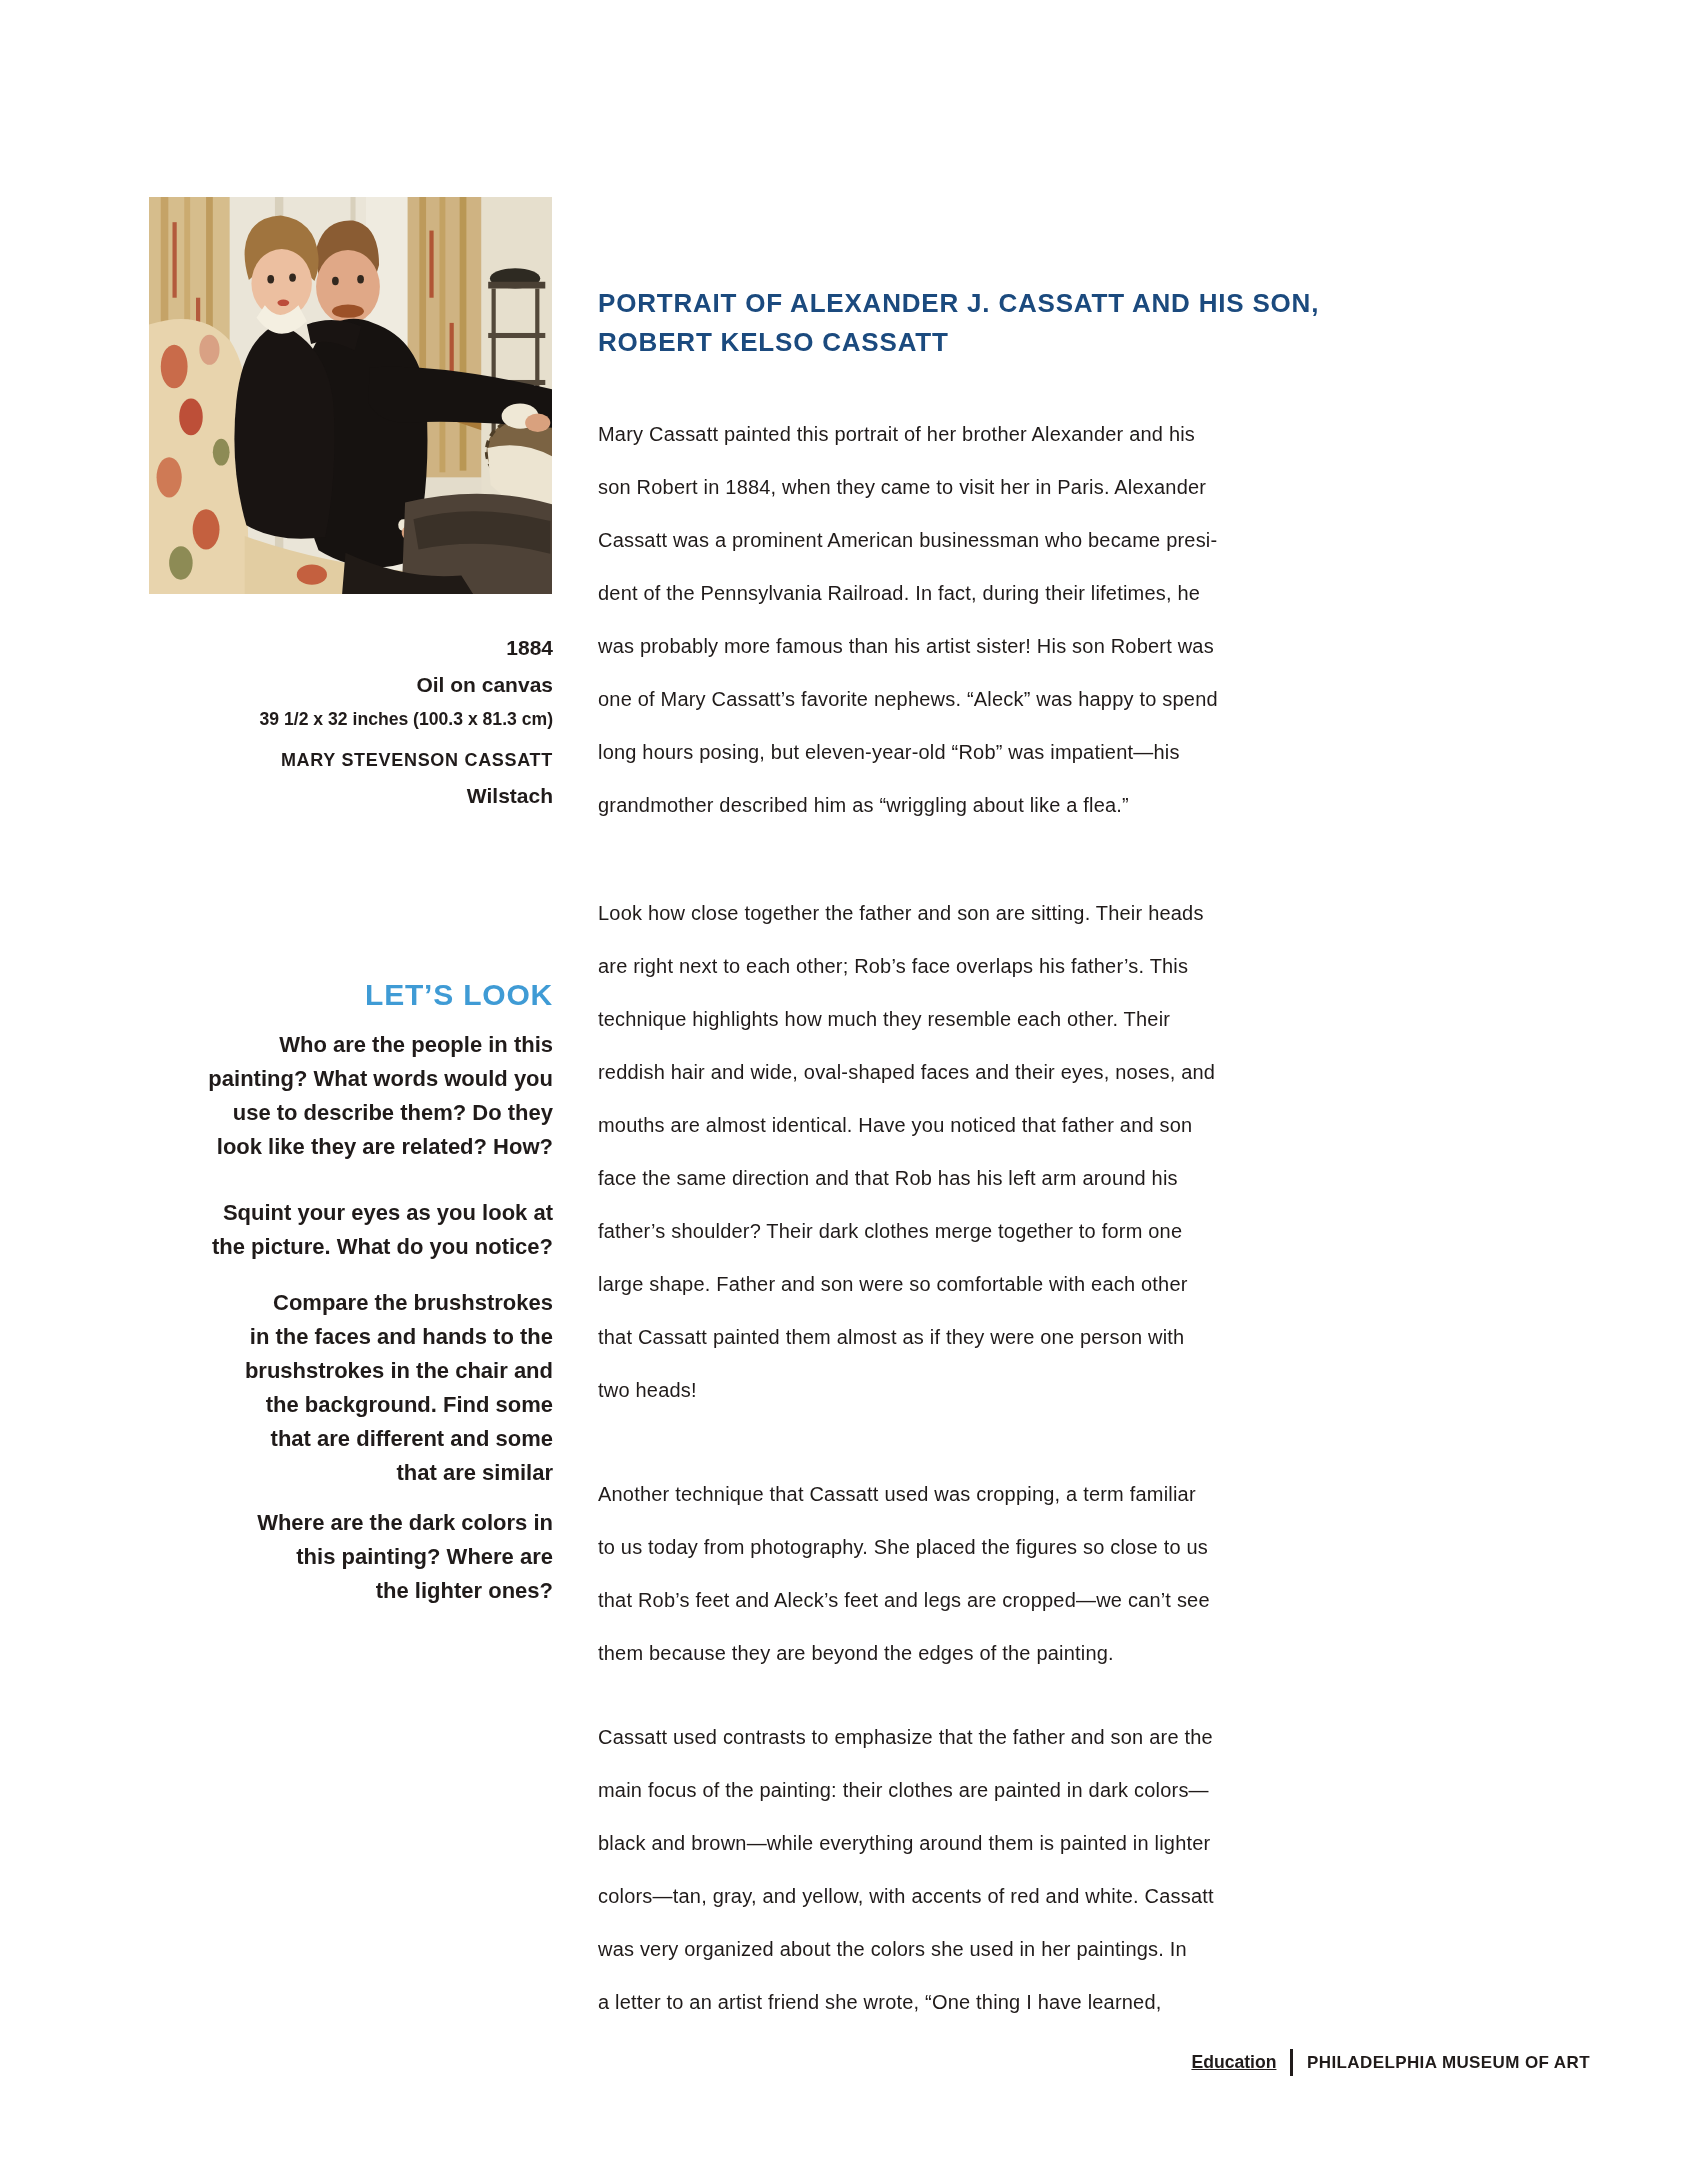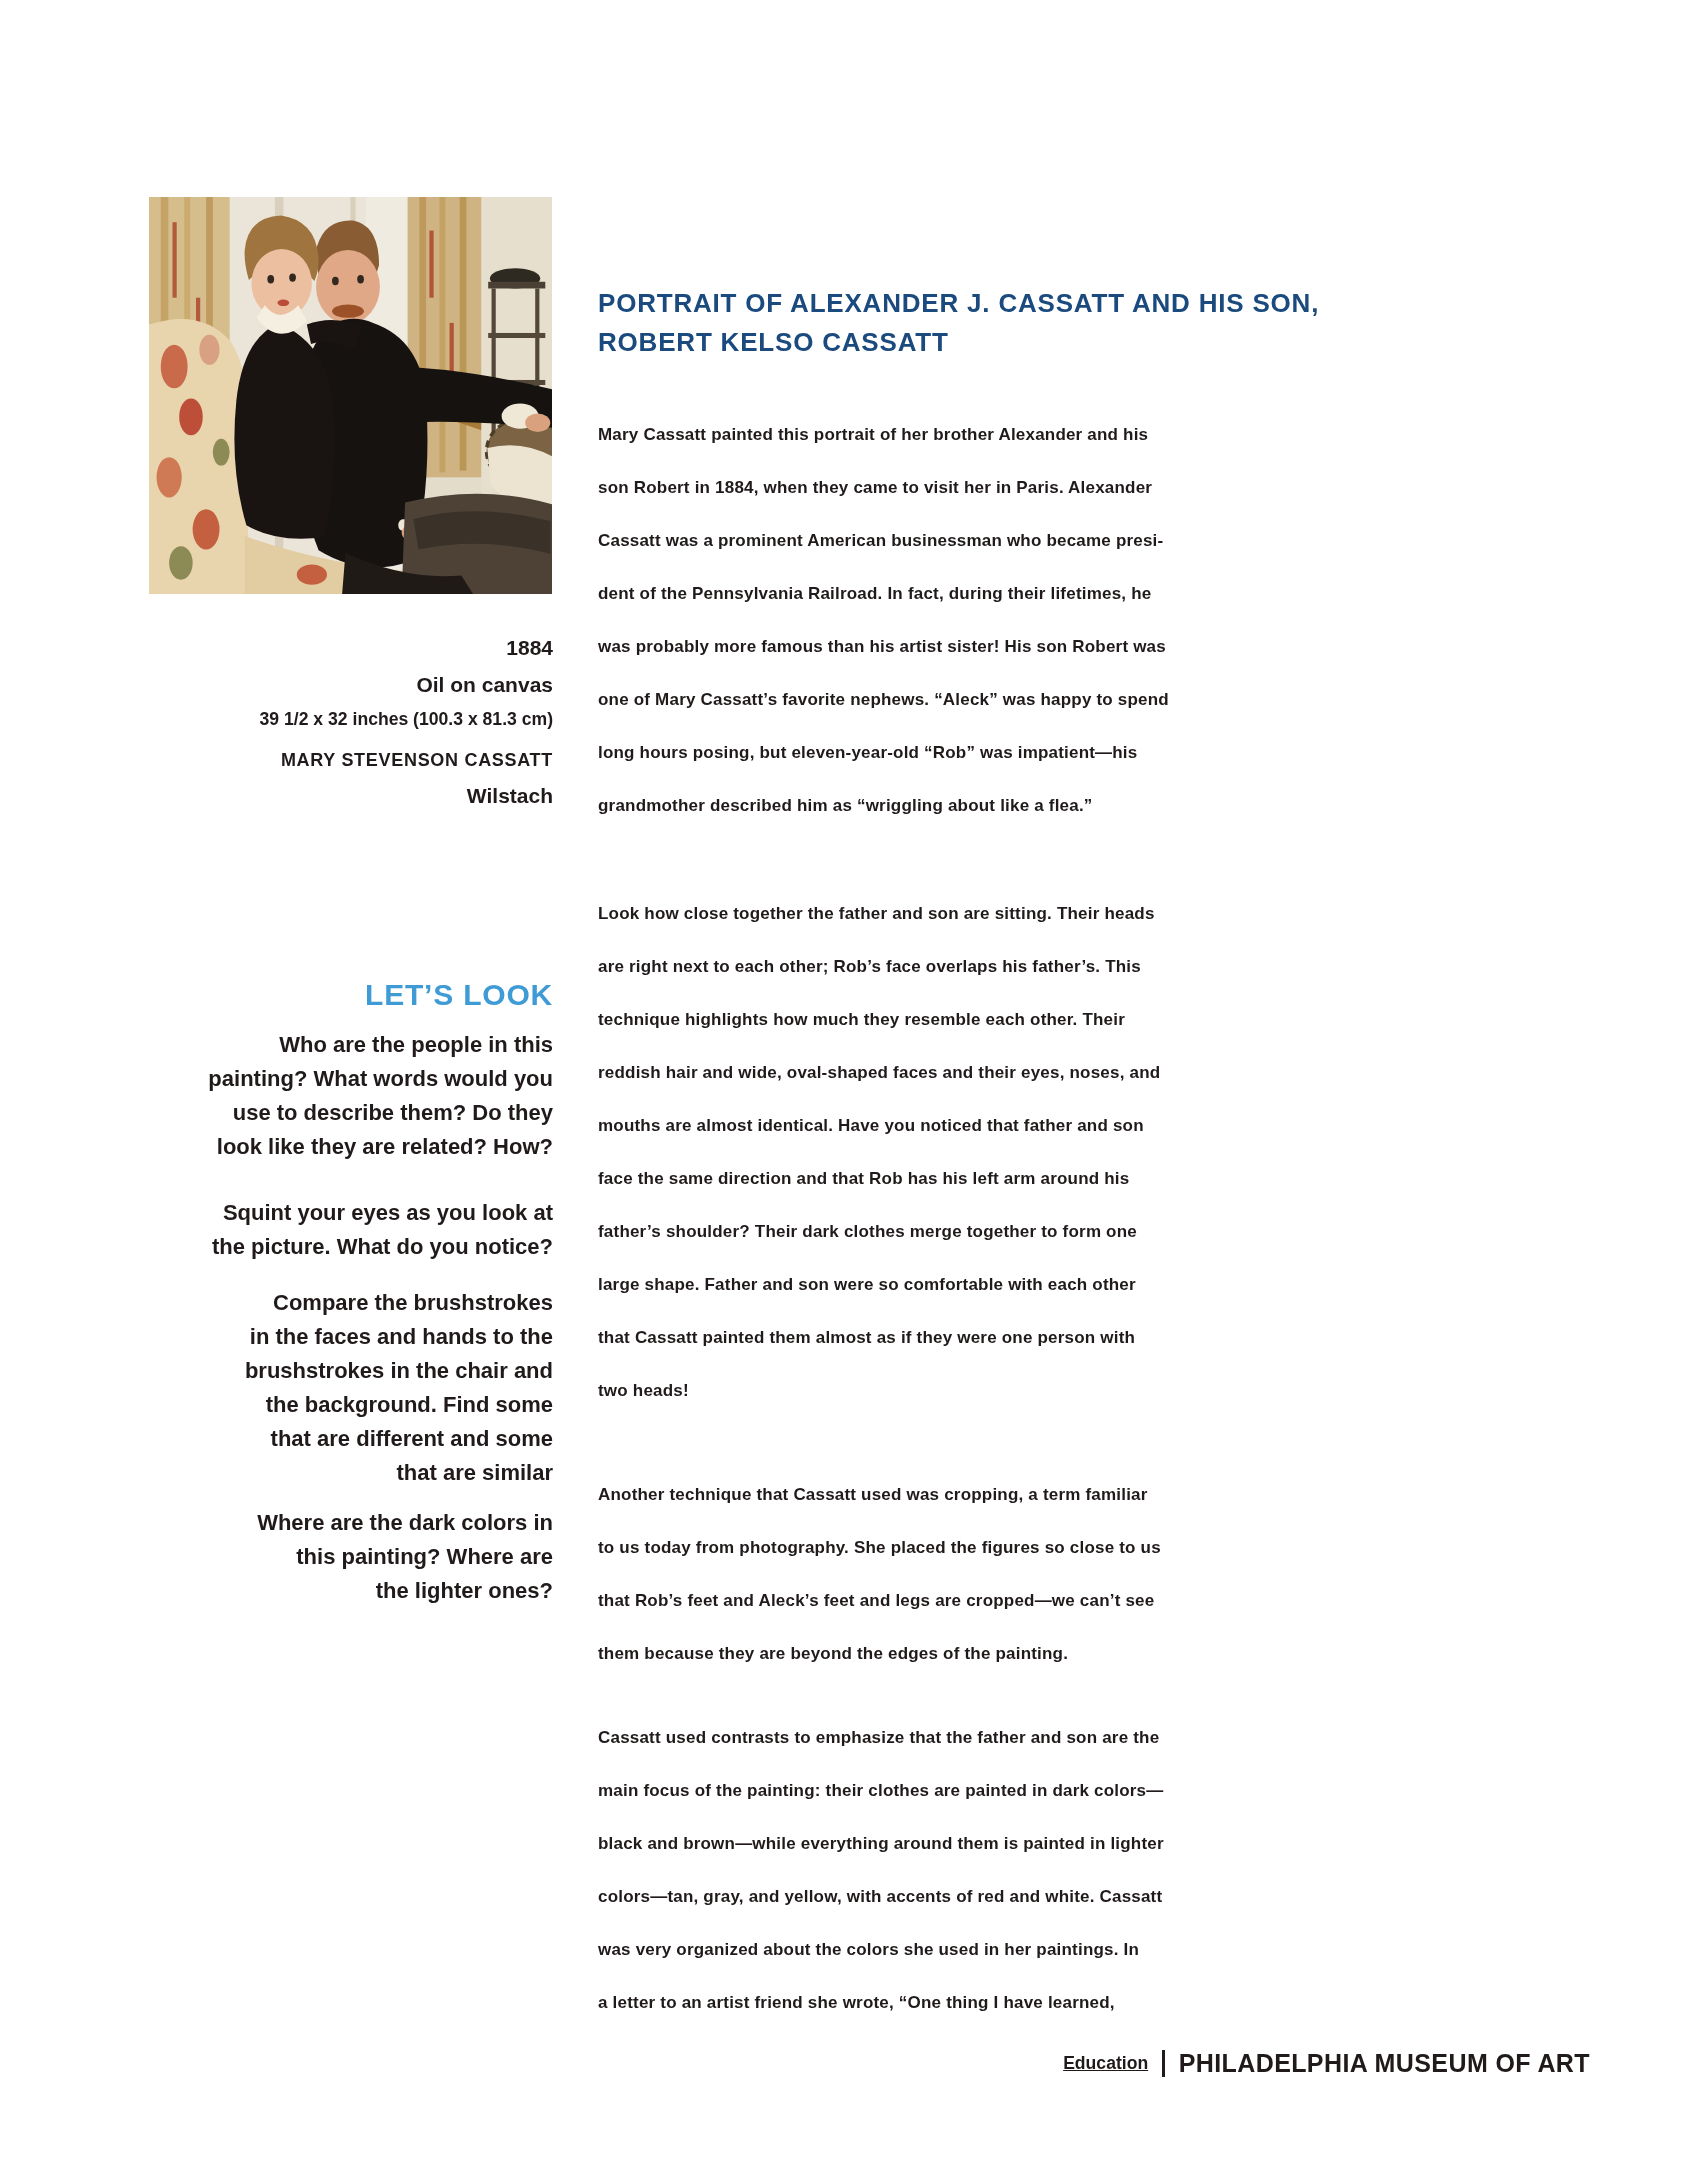--- a/index.html
+++ b/index.html
@@ -42,32 +42,32 @@
   
   .title{
     position:absolute;
     left:598px;top:284px;width:940px;
     font-size:26px;font-weight:700;letter-spacing:0.8px;
     line-height:39px;color:var(--blue);margin:0;
   }
   .para{
     position:absolute;
     left:598px;width:928px;
-    font-size:17px;font-weight:700;letter-spacing:0.2px;
+    font-size:20px;font-weight:400;letter-spacing:0.2px;
     line-height:53px;color:var(--ink);
   }
   
   .footer{
     position:absolute;
     top:2049px;right:97px;
     display:flex;align-items:center;gap:14px;
   }
   .footer .edu{font-size:17.6px;font-weight:700;text-decoration:underline;}
   .footer .sep{width:2.5px;height:27px;background:var(--ink);}
-  .footer .museum{font-size:25px;font-weight:700;letter-spacing:0.4px;}
+  .footer .museum{font-size:17px;font-weight:700;letter-spacing:0.4px;}
 </style>
 </head>
 <body>
 
 <div class="page">
 
   <svg class="painting" viewBox="0 0 480 473" preserveAspectRatio="none" aria-hidden="true">
 
     <rect width="480" height="473" fill="#e3dccb"></rect>
     <rect x="96" y="0" width="162" height="473" fill="#eae5d8"></rect>

